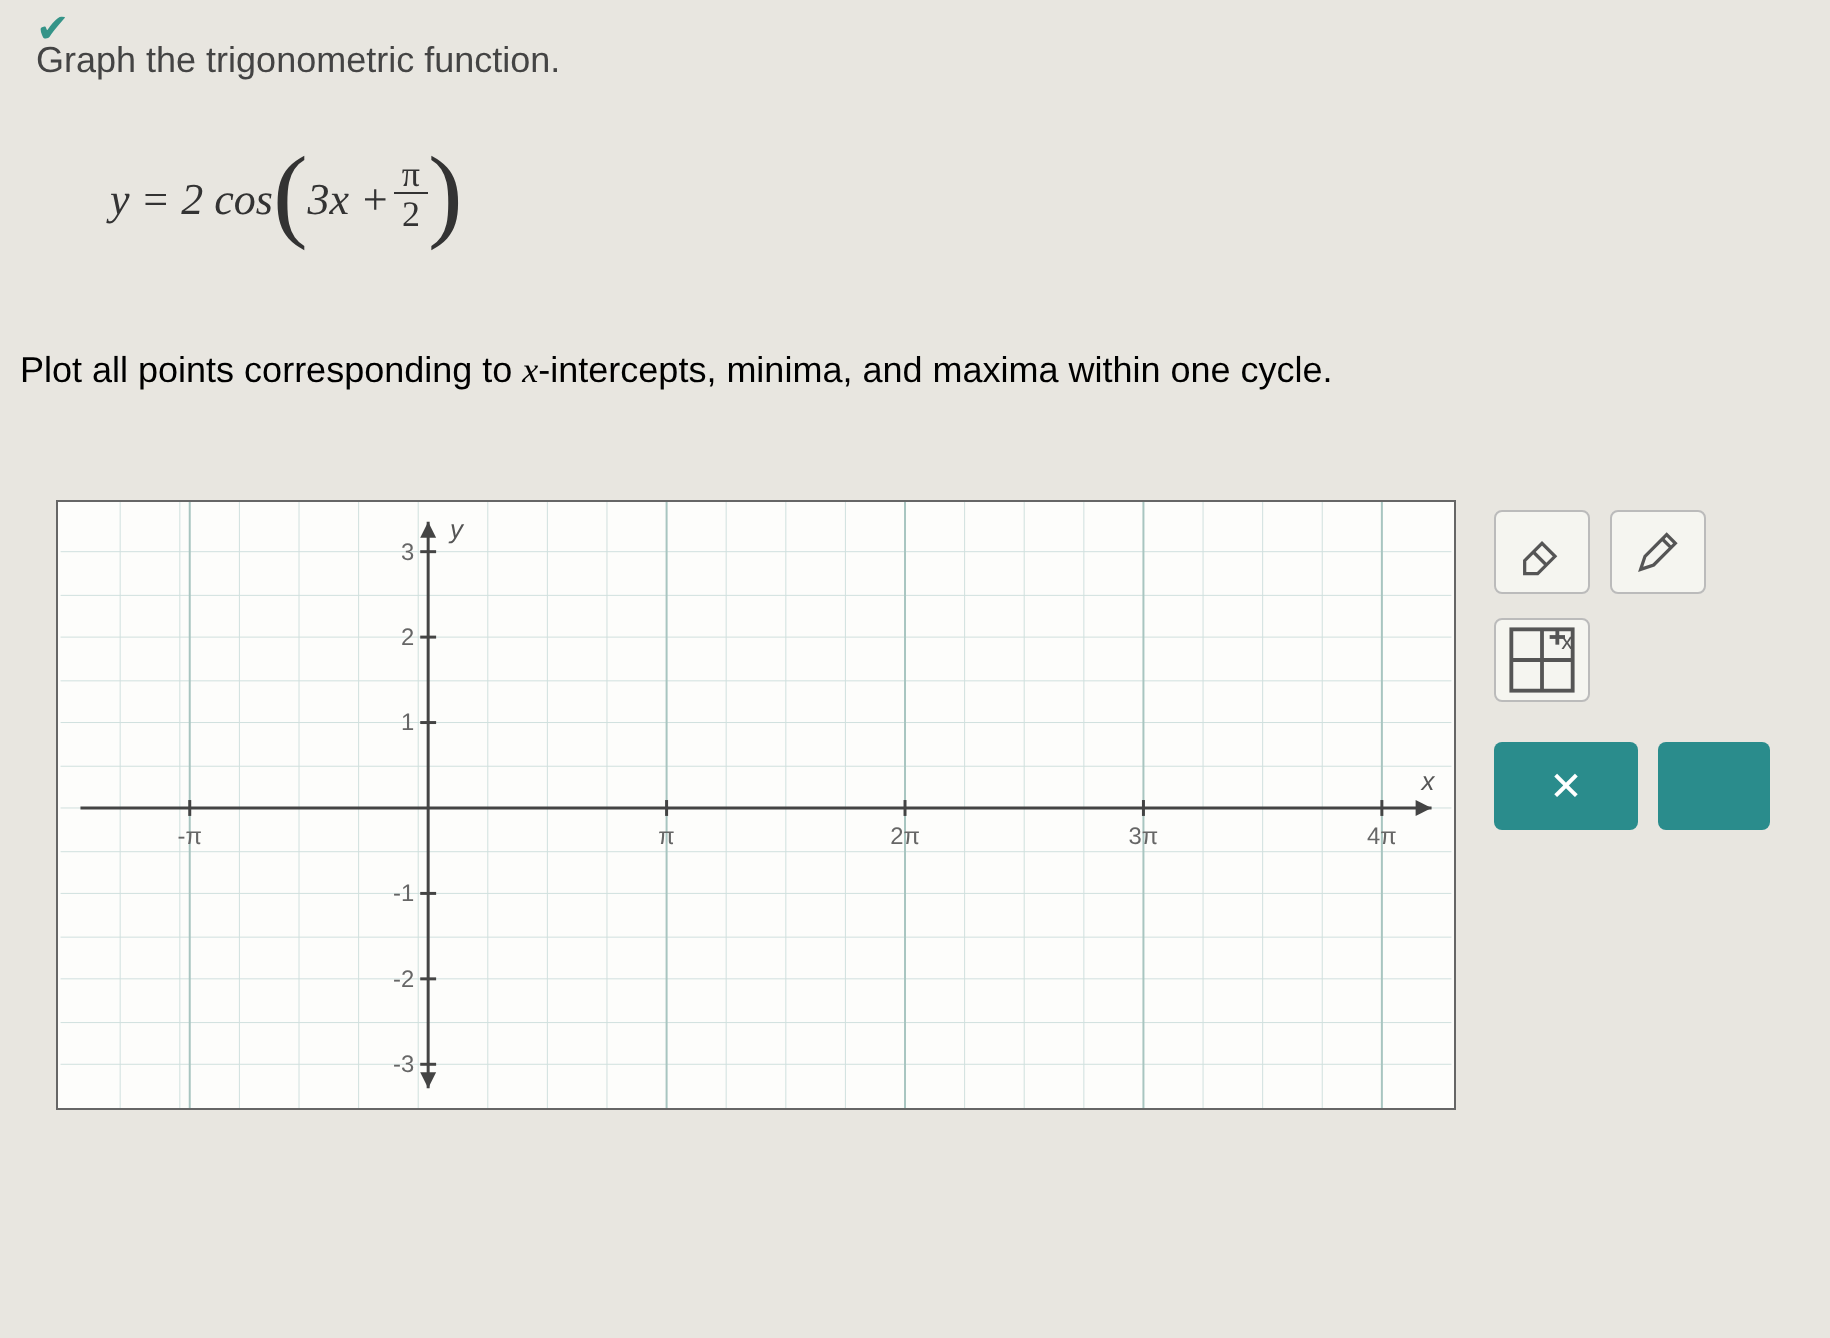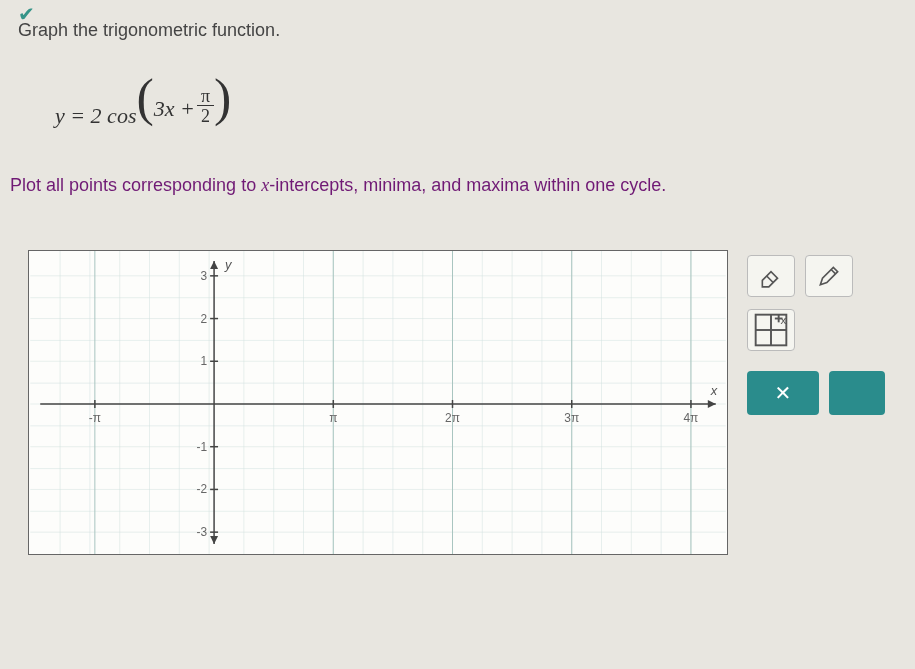--- a/index.html
+++ b/index.html
@@ -28,21 +28,21 @@
       text-align: right;
     }
     .equation {
       position: absolute;
       top: 70px;
       left: 55px;
       font-family: 'Times New Roman', serif;
       font-size: 22px;
       color: #333;
       display: flex;
-      align-items: flex-end;
+      align-items: center;
     }
     .equation .lhs {
       font-style: italic;
     }
     .equation .paren {
       font-size: 52px;
       font-weight: 100;
       position: relative;
       top: -2px;
     }
@@ -68,21 +68,21 @@
     }
     .equation .frac-den {
       padding: 0 4px;
       line-height: 1.2;
     }
     .instruction-text {
       position: absolute;
       top: 175px;
       left: 10px;
       font-size: 18px;
-      color: #701a75;
+      color: #000000;
     }
     .instruction-text .ital {
       font-style: italic;
       font-family: 'Times New Roman', serif;
     }
     .graph-container {
       position: absolute;
       top: 250px;
       left: 28px;
       width: 700px;

